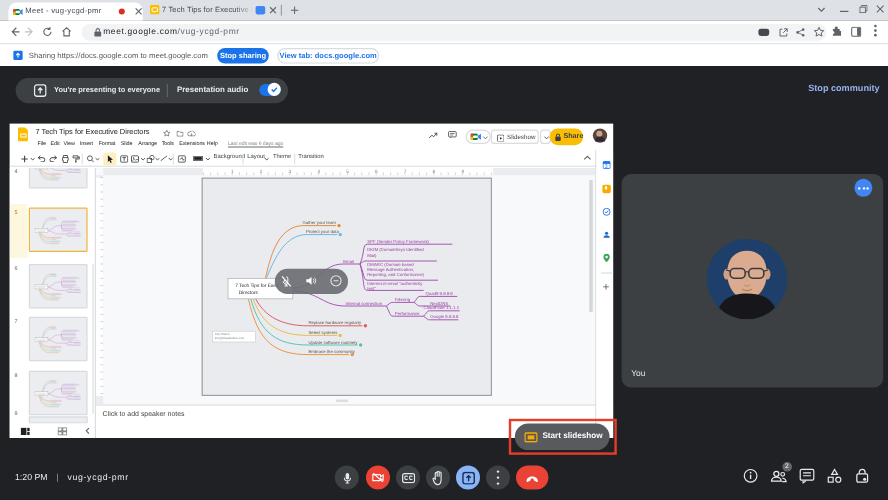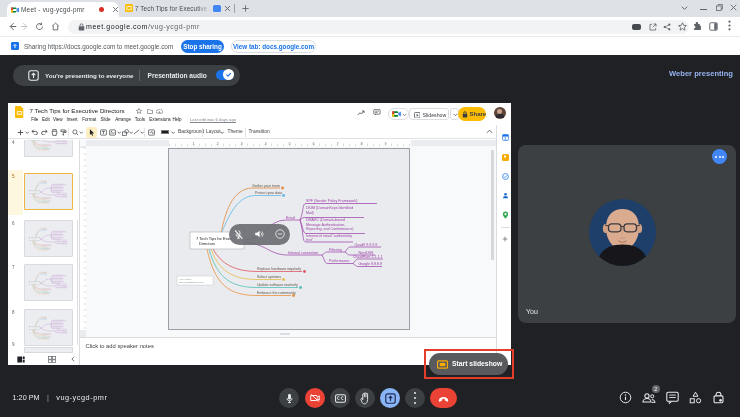--- a/index.html
+++ b/index.html
@@ -171,21 +171,21 @@
     <div class="abs" style="left:32px;top:7px;font-size:6.2px;font-weight:bold;color:#e8eaed;white-space:nowrap">You're presenting to everyone</div>
     <div class="abs" style="left:126px;top:5px;width:1px;height:11px;background:#5f6368"></div>
     <div class="abs" style="left:134.5px;top:7px;font-size:6.6px;font-weight:bold;color:#e8eaed;white-space:nowrap">Presentation audio</div>
     <div class="abs" style="left:203px;top:5.5px;width:18px;height:10px;border-radius:5px;background:#1a73e8"></div>
     <div class="abs" style="left:209.5px;top:4.5px;width:11px;height:11px;border-radius:50%;background:#fff">
       <svg class="abs" style="left:2px;top:2px" width="7" height="7" viewBox="0 0 10 10">
           <path d="M2 5.2 L4.2 7.4 L8.2 3" stroke="#1a73e8" stroke-width="1.6" fill="none"></path>
         </svg>
     </div>
   </div>
-  <div class="abs" id="stoppres">Weber presenting</div>
+  <div class="abs" id="stoppres">Stop community</div>
   <div class="abs" id="slides">
 
     <svg class="abs" style="left:7px;top:3px" width="9" height="12" viewBox="0 0 12 16">
       <path d="M1 0 H7.5 L11 3.5 V15 a1 1 0 0 1 -1 1 H1 a1 1 0 0 1 -1 -1 V1 a1 1 0 0 1 1 -1 Z" fill="#fbbc04"></path>
       <rect x="2.5" y="7" width="7" height="4.5" rx="0.6" fill="#fff"></rect>
         <rect x="3.5" y="8.2" width="5" height="2.2" fill="#fbbc04"></rect>
     </svg>
     <div class="abs" style="left:21.5px;top:4px;font-size:6.2px;color:#202124;white-space:nowrap">7 Tech Tips for Executive Directors</div>
     <svg class="abs" style="left:128px;top:5px" width="6" height="6" viewBox="0 0 12 12">
         <path d="M6 1 L7.6 4.4 L11.2 4.8 L8.5 7.2 L9.3 10.8 L6 9 L2.7 10.8 L3.5 7.2 L0.8 4.8 L4.4 4.4 Z" fill="none" stroke="#5f6368" stroke-width="1.2"></path>

